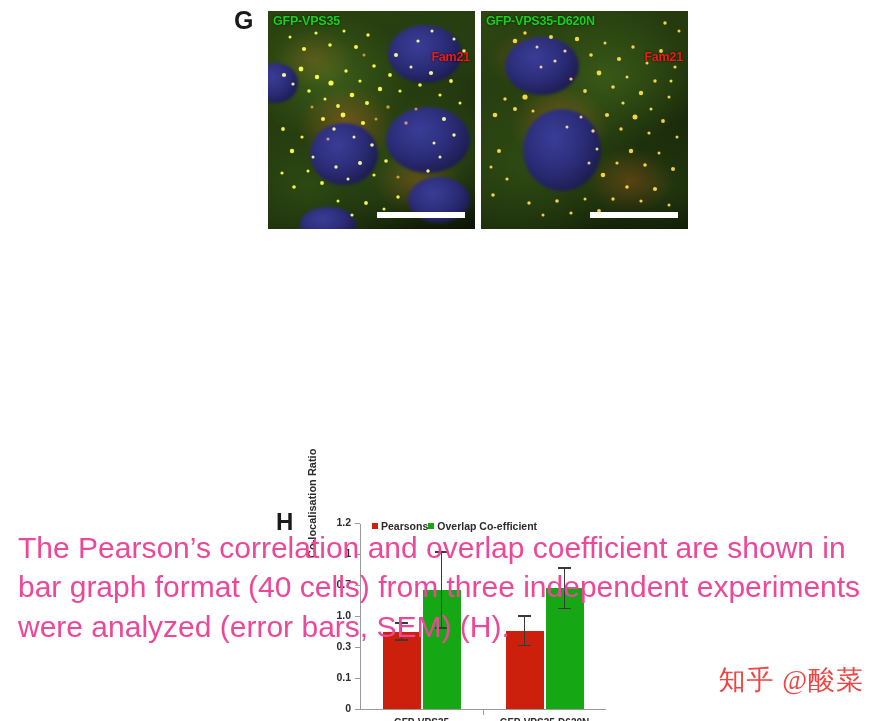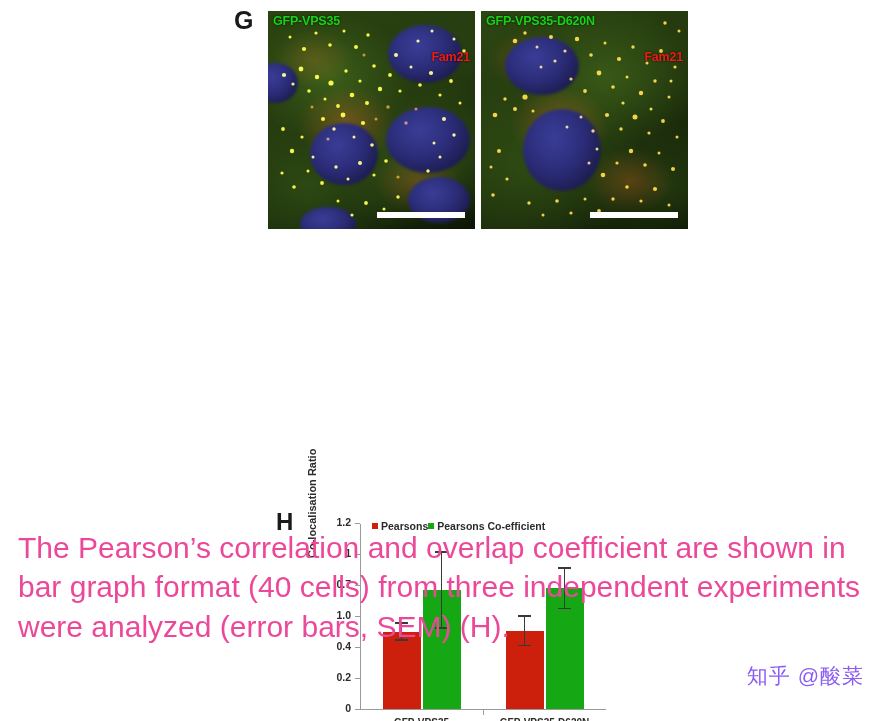--- a/index.html
+++ b/index.html
@@ -216,23 +216,23 @@
     width: 860px;
     font-size: 30px;
     line-height: 1.31;
     color: #ec4899;
     font-family: "Liberation Sans", sans-serif;
   }
   #watermark {
     position: absolute;
     right: 20px;
     top: 662px;
-    font-size: 21px;
-    color: #8b5cf6;
-    font-family: Liberation Sans, sans-serif;
+    font-size: 27px;
+    color: #ef4444;
+    font-family: Liberation Serif, serif;
     letter-spacing: 1px;
     white-space: nowrap;
   }
 </style>
 </head>
 <body>
 
 <div id="panel-g">
 
   <div class="panel-letter" id="panel-g-letter">G</div>
@@ -429,36 +429,36 @@
       <div id="ylabel">Co-localisation Ratio</div>
     </div>
 
     <div id="legend">
       <span class="legend-item">
         <span class="legend-swatch" style="background: rgb(204, 31, 12);"></span>
         <span>Pearsons</span>
       </span>
       <span class="legend-item">
         <span class="legend-swatch" style="background: rgb(21, 168, 20);"></span>
-        <span>Pearsons Co-efficient</span>
+        <span>Overlap Co-efficient</span>
       </span>
     </div>
 
     <div id="plot-area">
       <div id="axis-y"></div>
       <div id="axis-x"></div>
       <div id="yticks-host">
           <div class="ytick" style="bottom: 0px;">
             <span class="ytick-label">0</span>
           </div>
           <div class="ytick" style="bottom: 31px;">
-            <span class="ytick-label">0.2</span>
+            <span class="ytick-label">0.1</span>
           </div>
           <div class="ytick" style="bottom: 62px;">
-            <span class="ytick-label">0.4</span>
+            <span class="ytick-label">0.3</span>
           </div>
           <div class="ytick" style="bottom: 93px;">
             <span class="ytick-label">1.0</span>
           </div>
           <div class="ytick" style="bottom: 124px;">
             <span class="ytick-label">0.7</span>
           </div>
           <div class="ytick" style="bottom: 155px;">
             <span class="ytick-label">1</span>
           </div>

